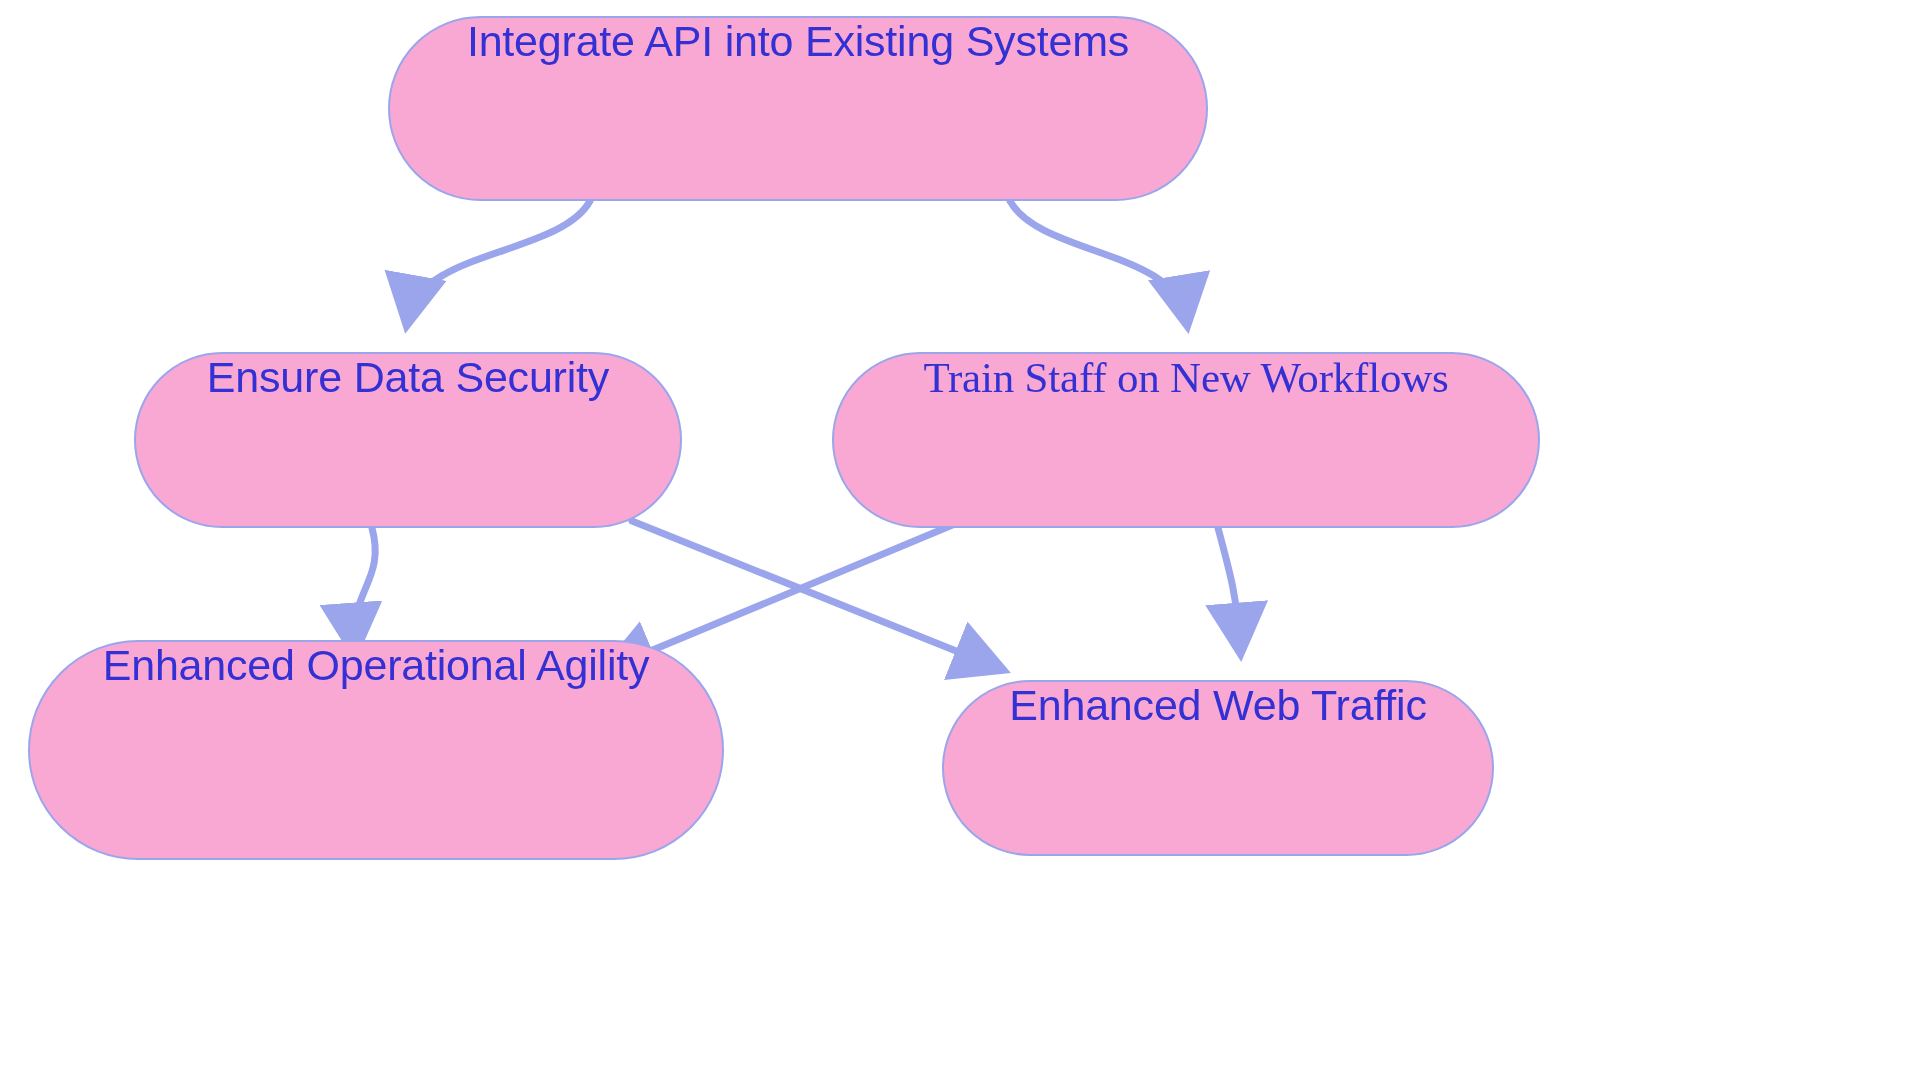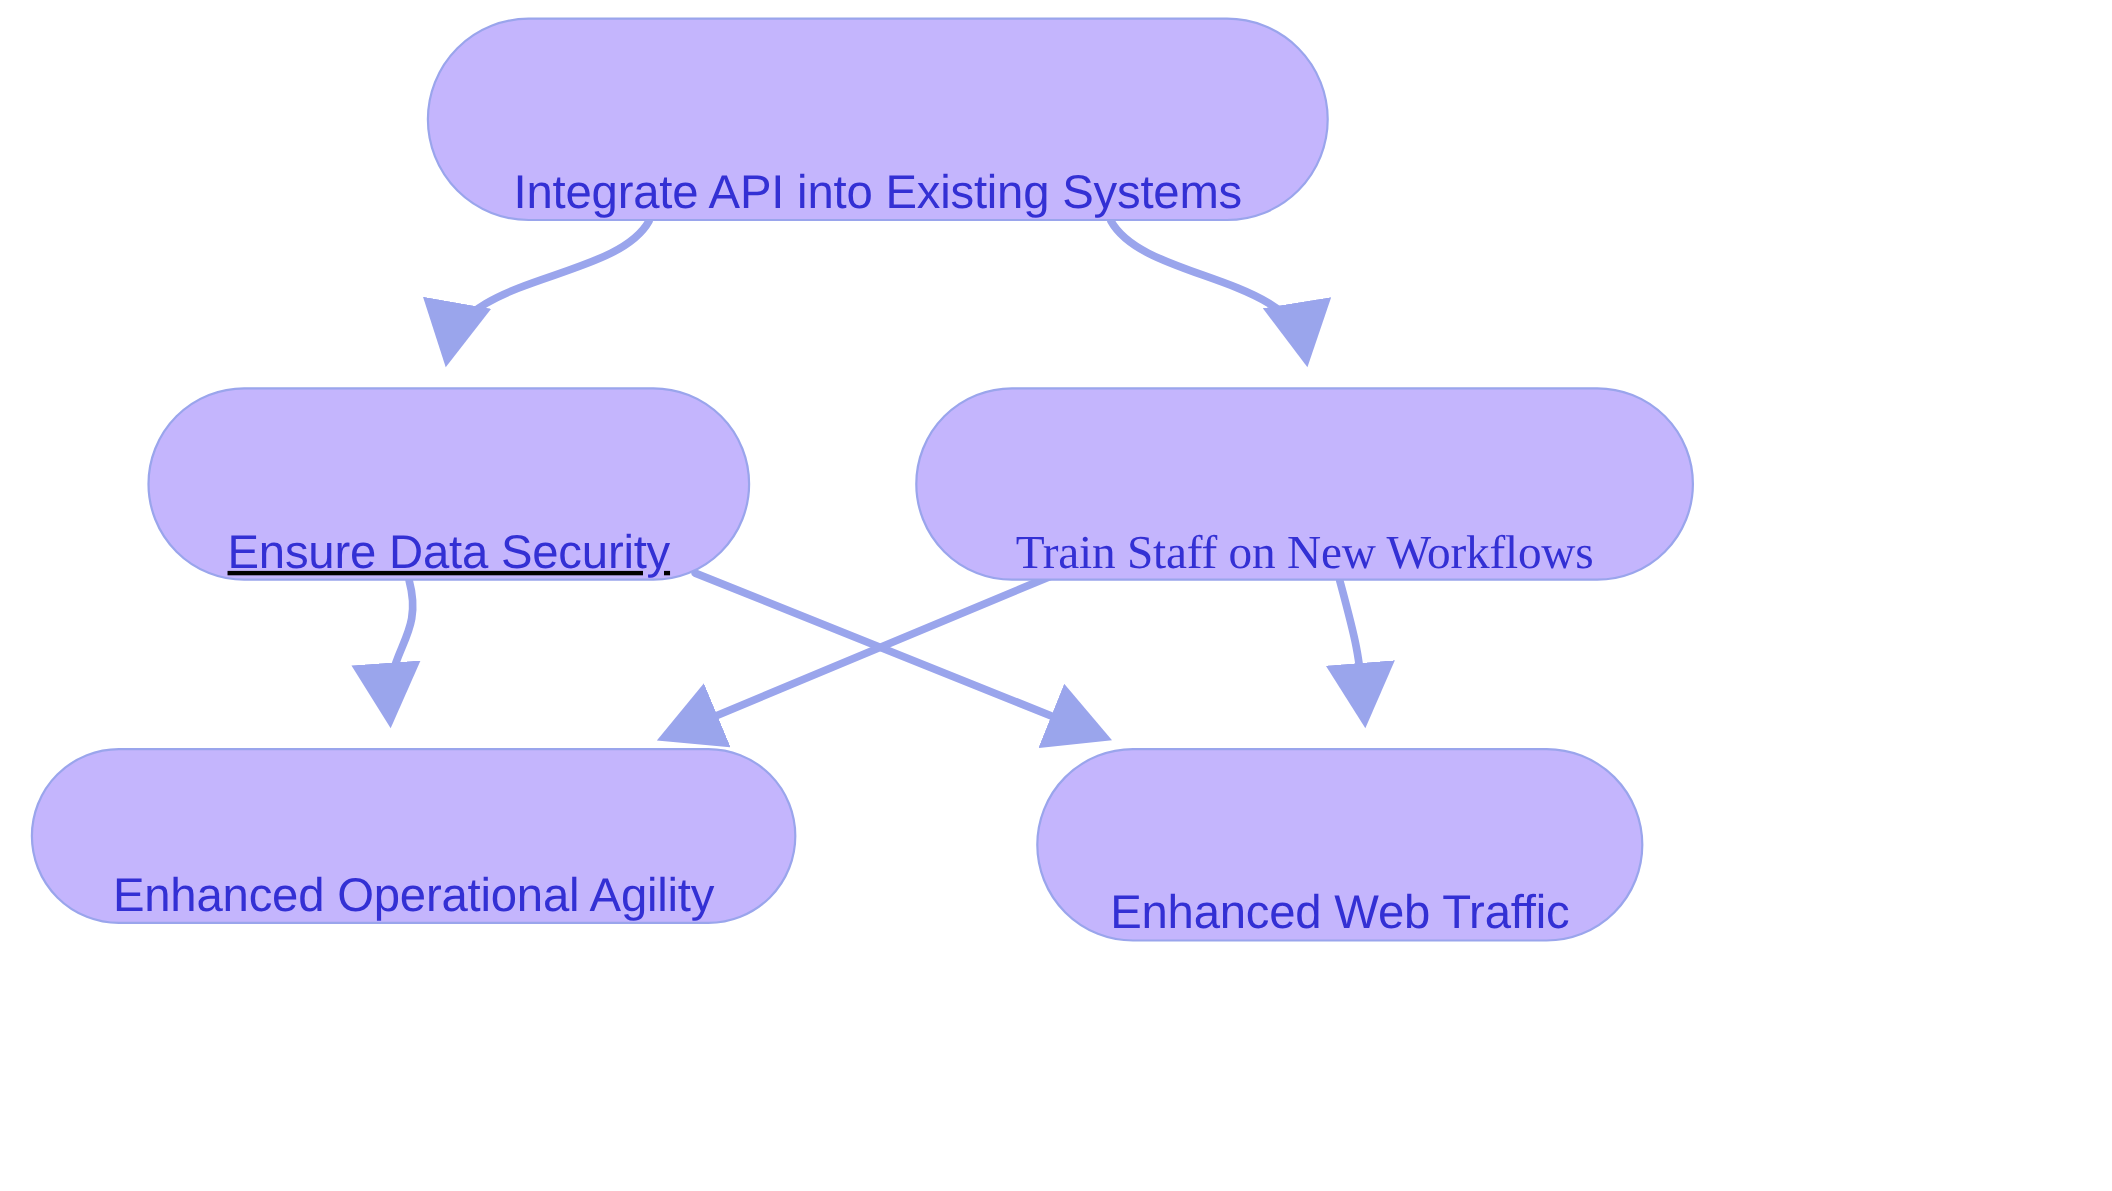--- a/index.html
+++ b/index.html
@@ -25,40 +25,40 @@
     left: 0;
     top: 0;
     width: 1920px;
     height: 1083px;
     pointer-events: none;
   }
   .node {
     position: absolute;
     box-sizing: border-box;
     display: flex;
-    align-items: flex-end;
+    align-items: flex-start;
     justify-content: center;
-    background: #c4b5fd;
+    background: #f9a8d4;
     border: 2px solid #9aa5ec;
     border-radius: 999px;
     text-align: center;
   }
   .node-label {
     font-size: 43px;
     font-weight: 400;
     line-height: 1.1;
     letter-spacing: -0.2px;
     white-space: nowrap;
     color: #3330d4;
   }
   
   #node-integrate-api { left: 388px;  top: 16px;  width: 820px; height: 185px; }
-  #node-ensure-data-security { left: 134px; top: 352px; width: 548px; height: 176px; text-decoration: underline; }
+  #node-ensure-data-security { left: 134px; top: 352px; width: 548px; height: 176px; }
   #node-train-staff { left: 832px; top: 352px; width: 708px; height: 176px; font-family: Liberation Serif, serif; }
-  #node-enhanced-agility { left: 28px; top: 680px; width: 696px; height: 160px; }
+  #node-enhanced-agility { left: 28px; top: 640px; width: 696px; height: 220px; }
   #node-increased-traffic { left: 942px; top: 680px; width: 552px; height: 176px; }
 </style>
 </head>
 <body>
 
 <div id="diagram-root">
 
   <svg id="edge-layer" viewBox="0 0 1920 1083" width="1920" height="1083" xmlns="http://www.w3.org/2000/svg">
     <defs>
       <marker id="arrowhead" markerWidth="9" markerHeight="9" refX="6.2" refY="4.5" orient="auto" markerUnits="strokeWidth">

